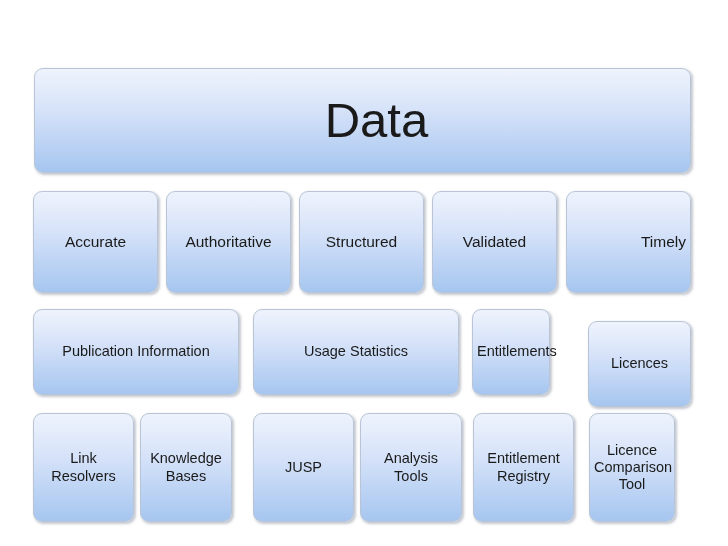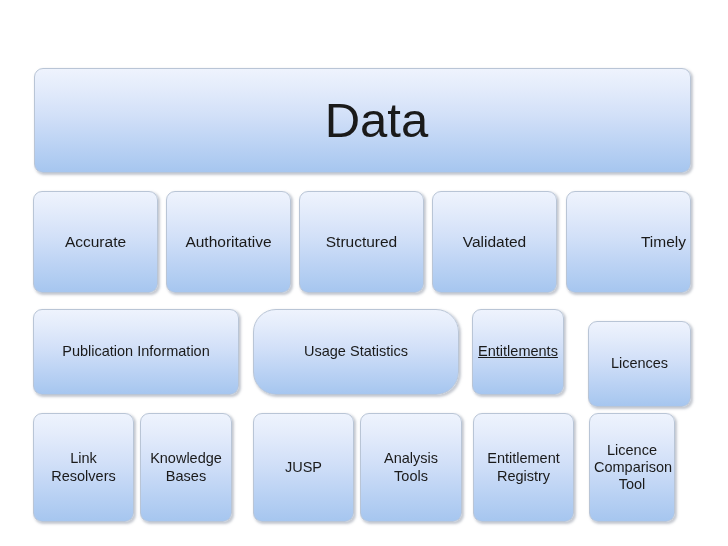--- a/index.html
+++ b/index.html
@@ -57,22 +57,22 @@
   .row2 { top: 191px; height: 102px; font-size: 15.5px; }
   #n-accurate      { left: 33px;  width: 125px; }
   #n-authoritative { left: 166px; width: 125px; }
   #n-structured    { left: 299px; width: 125px; }
   #n-validated     { left: 432px; width: 125px; }
   #n-timely        { left: 566px; width: 125px; text-align: right; }
 
   
   .row3 { top: 309px; height: 86px; font-size: 14.5px; }
   #n-pubinfo     { left: 33px;  width: 206px; }
-  #n-usagestats  { left: 253px; width: 206px; border-radius: 23px; }
-  #n-entitlement { left: 472px; width: 92px; text-decoration: underline; }
+  #n-usagestats  { left: 253px; width: 206px; }
+  #n-entitlement { left: 472px; width: 78px; }
   #n-licences    { left: 588px; width: 103px; margin-top: 12px; }
 
   
   .row4 { top: 413px; height: 109px; font-size: 14.5px; }
   #n-linkresolvers { left: 33px;  width: 101px; }
   #n-knowledge     { left: 140px; width: 92px; }
   #n-jusp          { left: 253px; width: 101px; }
   #n-analysis      { left: 360px; width: 102px; }
   #n-entreg        { left: 473px; width: 101px; }
   #n-licencetool   { left: 589px; width: 86px; }

